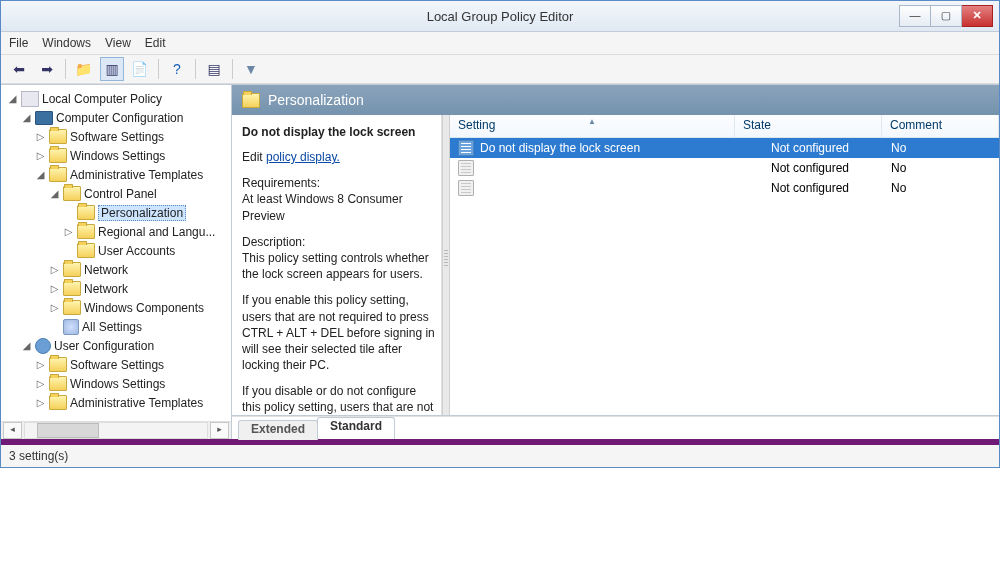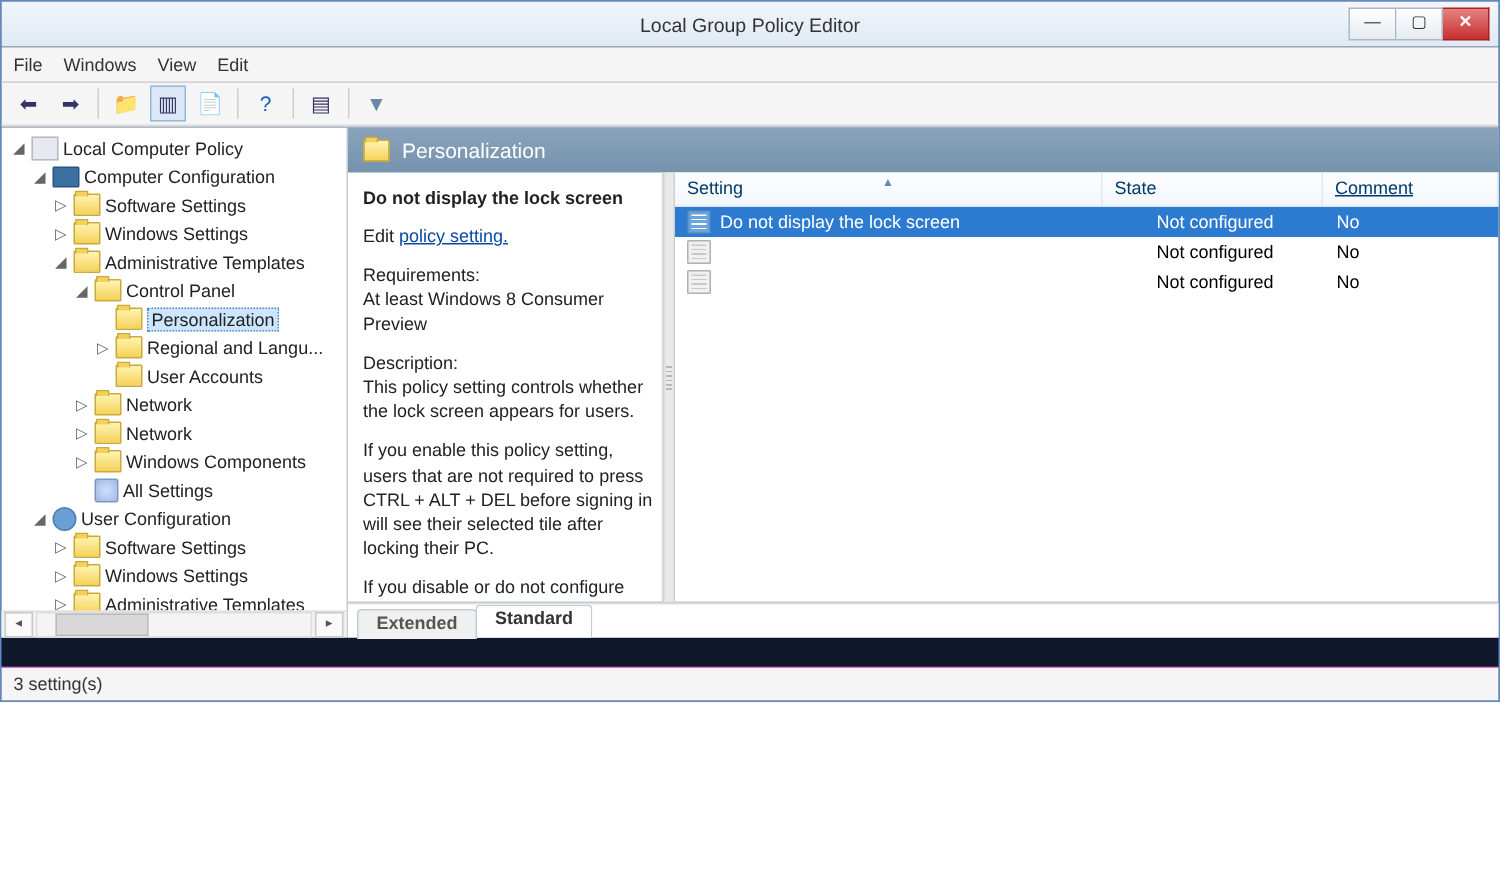--- a/index.html
+++ b/index.html
@@ -157,21 +157,21 @@
   .desc-col a { color:#0a49a5; text-decoration:underline; }
   .desc-col p { margin: 10px 0 0 0; line-height:1.35; }
   .vsplitter { width:6px; background: #e9e9e9; border-left:1px solid #d0d0d0; border-right:1px solid #d0d0d0; cursor:col-resize; position:relative;}
   .vsplitter::before { content:""; position:absolute; left:1px; top:45%; width:4px; height:18px; background: repeating-linear-gradient(#b8b8b8 0 1px, transparent 1px 3px);}
   .list-col { flex:1; display:flex; flex-direction:column; min-width:0; }
 
   .list-hdr { display:flex; height:22px; border-bottom:1px solid #d8e6f2; background: linear-gradient(#fcfdff, #f3f8fd);}
   .list-hdr .col { padding: 3px 8px; color:#003a6a; border-right:1px solid #e0e8f0; position:relative;}
   .col.c1 { flex:1; }
   .col.c2 { width:130px; }
-  .col.c3 { width:100px;text-decoration:underline; }
+  .col.c3 { width:100px; }
   .col.c1 .sort { position:absolute; left:50%; top:2px; transform:translateX(-50%); color:#6a8aac; font-size:8px;}
 
   .list-body { flex:1; overflow:auto; }
   .row { display:flex; height:20px; align-items:center; }
   .row .cell { padding: 0 8px; white-space:nowrap; overflow:hidden; text-overflow:ellipsis; }
   .row .c1 { flex:1; display:flex; align-items:center; gap:6px;}
   .row .c2 { width:130px;text-align:center; }
   .row .c3 { width:100px; }
   .row.selected { background:#2d7bd1; color:#fff; }
   .setting-icon { width:14px; height:14px; background:#f0f0f0; border:1px solid #b0b0b0; border-radius:1px; flex:none; position:relative;}
@@ -185,23 +185,23 @@
     border:1px solid #c1ccd8; border-bottom:none;
     background:#fff; color:#333; font-size:12px;
     border-radius:3px 3px 0 0;
     position:relative; margin-right:-1px;
   }
   .tab.inactive { background:#f0f0f0; color:#555; top:1px; height:18px;}
   .tab.inactive-front { z-index:0; }
 
   
   .statusbar {
-    height:22px; border-top:1px solid #701a75;
+    height:22px; border-top:6px solid #701a75;
     display:flex; align-items:center; padding:0 8px;
-    font-size:12px; color:#333; background:#f5f5f5;margin-top:19px;
+    font-size:12px; color:#333; background:#f5f5f5;
   }
 </style>
 </head>
 <body>
 
 <div class="window">
 
   <div class="titlebar">
     <div class="title">Local Group Policy Editor</div>
     <div class="win-controls">
@@ -397,21 +397,21 @@
     <div class="rightpane">
       <div class="right-hdr">
         <span class="folder-icon"></span>
         <span>Personalization</span>
       </div>
 
       <div class="right-content">
         <div class="desc-col">
           <div class="sel-title">Do not display the lock screen</div>
           <p>
-            <span>Edit </span><a href="#">policy setting.</a>
+            <span>Edit </span><a href="#">policy display.</a>
           </p>
           <p>
             <span>Requirements:</span><br>
             <span>At least Windows 8 Consumer Preview</span>
           </p>
           <p>
             <span>Description:</span><br>
             <span>This policy setting controls whether the lock screen appears for users.</span>
           </p>
           <p>If you enable this policy setting, users that are not required to press CTRL + ALT + DEL before signing in will see their selected tile after locking their PC.</p>

